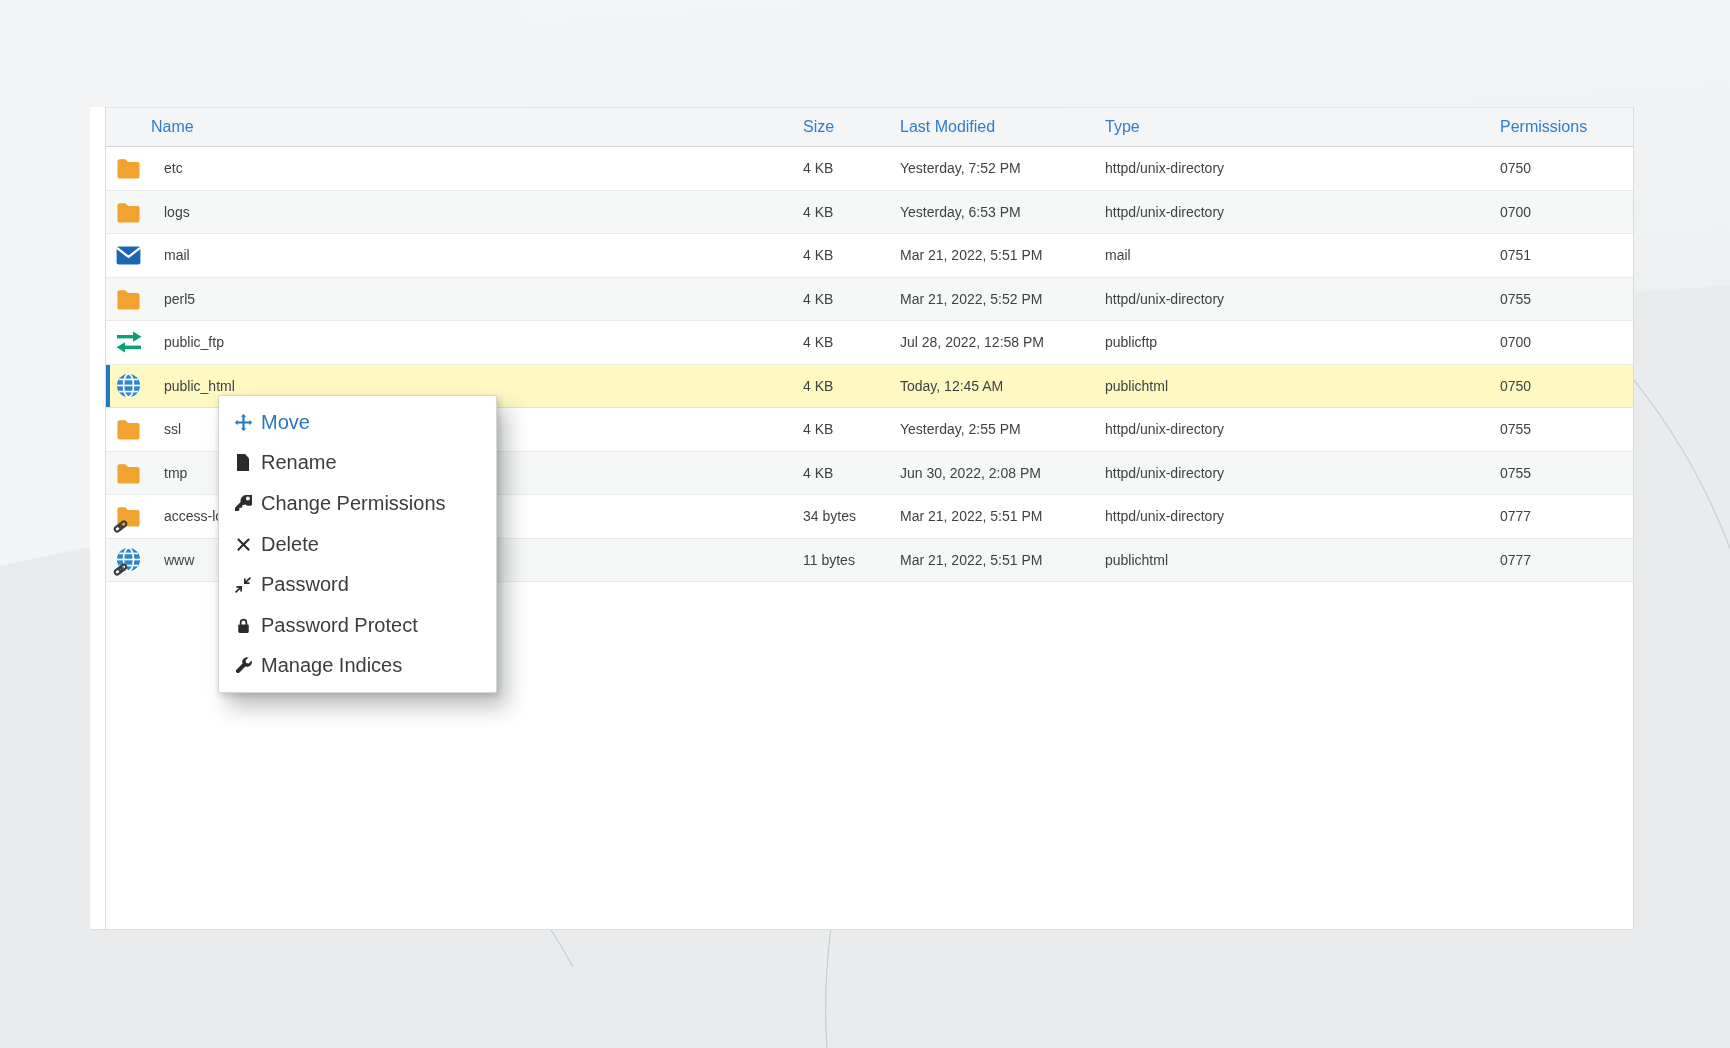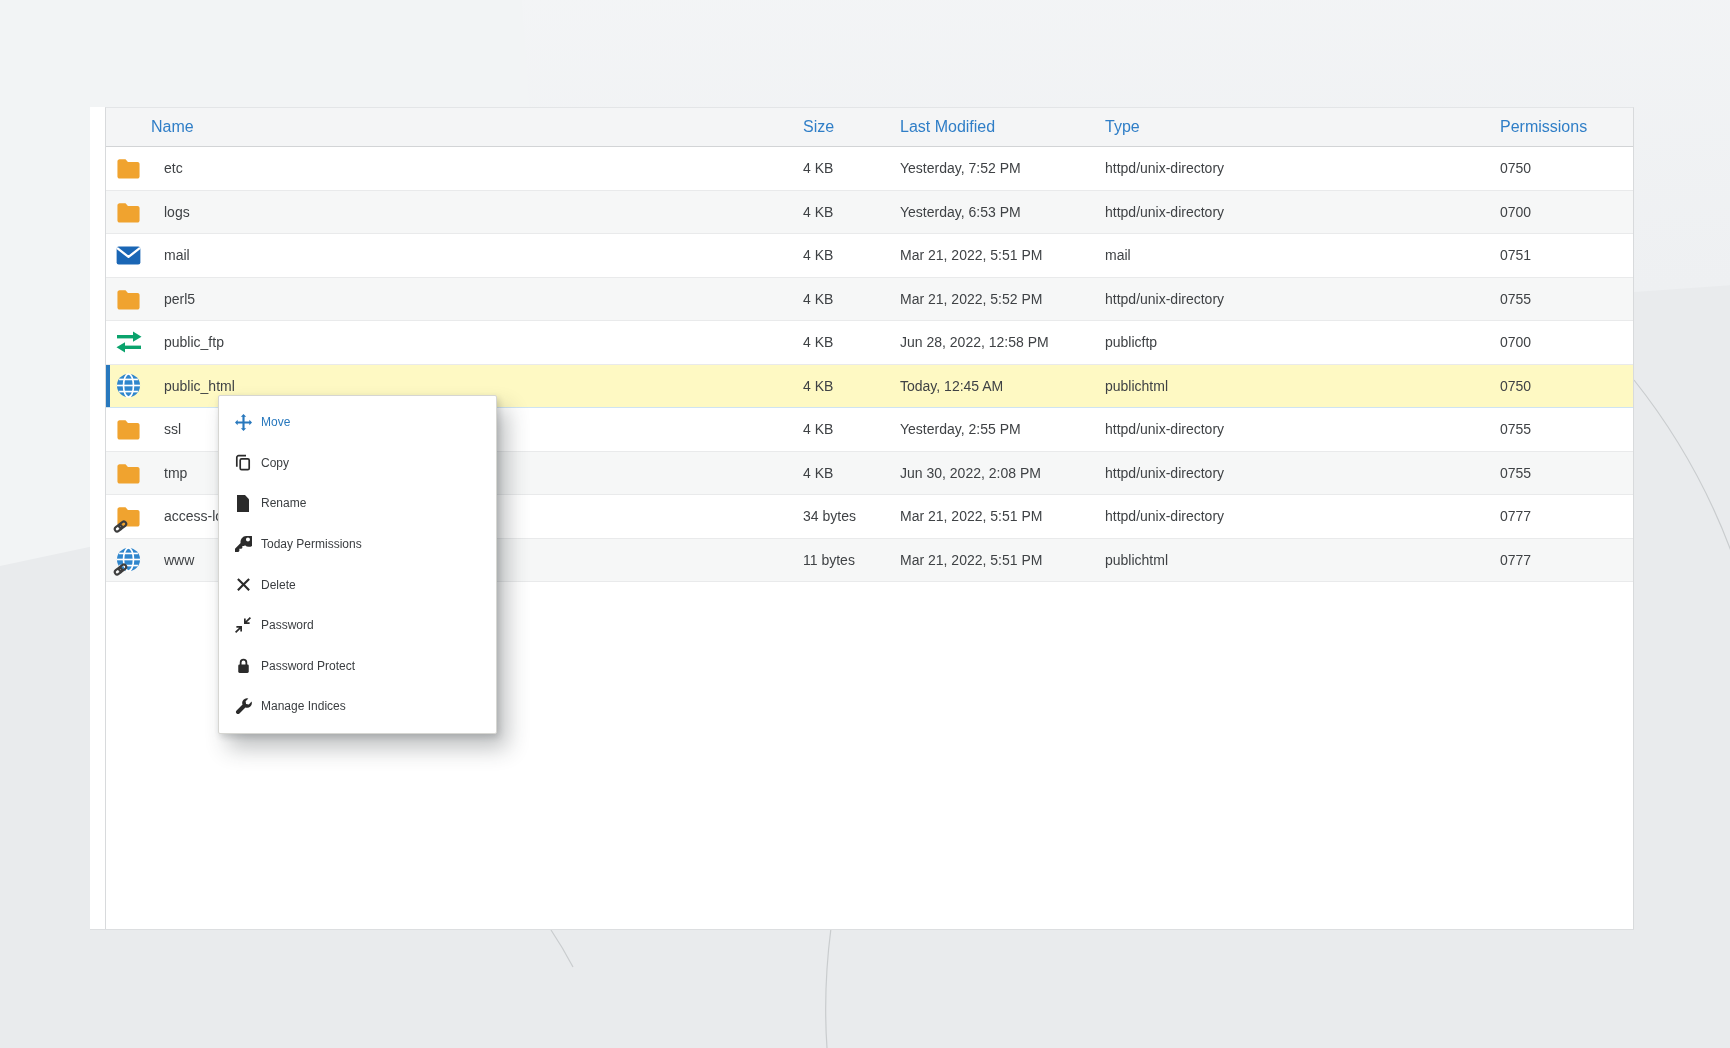--- a/index.html
+++ b/index.html
@@ -67,21 +67,21 @@
 
   
   .context-menu {
     position:absolute; left:218px; top:395px; width:279px; z-index:3;
     background:#ffffff; border:1px solid #d6d6d2; border-radius:2px;
     padding:6px 0;
     box-shadow:10px 14px 22px rgba(40,45,50,.30), 2px 3px 6px rgba(40,45,50,.18);
   }
   .menu-item {
     display:flex; align-items:center; height:40.6px; padding-left:15px;
-    font-size:12px; color:#3a3d40; cursor:pointer; white-space:nowrap;
+    font-size:20px; color:#3a3d40; cursor:pointer; white-space:nowrap;
   }
   .menu-item .mi-icon { width:18px; height:18px; margin-right:9px;
                         display:flex; align-items:center; justify-content:center; }
   .menu-item .mi-icon svg { display:block; }
   .menu-item.highlighted { color:#2878bd; }
 </style>
 </head>
 <body>
 
 <div class="bg-layer">
@@ -169,21 +169,21 @@
                   <rect x="1" y="4" width="17" height="3.4"></rect>
                   <path d="M17 0.6 L25.5 5.7 L17 10.8 z"></path>
                   <rect x="8" y="14.6" width="17" height="3.4"></rect>
                   <path d="M9 11.2 L0.5 16.3 L9 21.4 z"></path>
                 </g>
               </svg>
             </span>
             <span class="fname">public_ftp</span>
           </div>
           <div class="cellv cell-size">4 KB</div>
-          <div class="cellv cell-mod">Jun 28, 2022, 12:58 PM</div>
+          <div class="cellv cell-mod">Jul 28, 2022, 12:58 PM</div>
           <div class="cellv cell-type">publicftp</div>
           <div class="cellv cell-perm">0700</div>
         </div>
         <div class="row selected">
           <div class="name-cell">
             <span class="file-icon">
               <svg width="25" height="25" viewBox="0 0 26 26">
                 <circle cx="13" cy="13" r="12" fill="#2f86cd"></circle>
                 <g stroke="#ffffff" stroke-width="1.7" fill="none">
                   <ellipse cx="13" cy="13" rx="5.2" ry="12"></ellipse>
@@ -286,42 +286,33 @@
     <div class="menu-item highlighted">
       <span class="mi-icon">
         <svg width="17" height="17" viewBox="0 0 16 16" fill="#2878bd">
           <path d="M8 0 L10.5 2.5 H9 V7 H13.5 V5.5 L16 8 L13.5 10.5 V9 H9 V13.5 H10.5 L8 16 L5.5 13.5 H7 V9 H2.5 V10.5 L0 8 L2.5 5.5 V7 H7 V2.5 H5.5 Z"></path>
         </svg>
       </span>
       <span>Move</span>
     </div>
     <div class="menu-item">
       <span class="mi-icon">
-        <svg width="16" height="17" viewBox="0 0 16 16" fill="none" stroke="#2b2b2b" stroke-width="1.7">
-          <rect x="5.2" y="4.3" width="9" height="10.8" rx="1.4"></rect>
-          <path d="M11 1.2 H3.6 A1.8 1.8 0 0 0 1.8 3 V12.2"></path>
-        </svg>
-      </span>
-      <span>Copy</span>
-    </div>
-    <div class="menu-item">
-      <span class="mi-icon">
         <svg width="14" height="17" viewBox="0 0 14 17" fill="#2b2b2b">
           <path d="M1 0 h8 l4 4.2 V17 H1 Z"></path>
         </svg>
       </span>
       <span>Rename</span>
     </div>
     <div class="menu-item">
       <span class="mi-icon">
         <svg width="17" height="17" viewBox="0 0 16 16" fill="#2b2b2b">
           <path d="M10.6 0 A5.4 5.4 0 0 0 5.3 6.6 L0 11.9 V15 h3.1 l1-1 v-1.9 h1.9 l.9-.9 V9.5 h1.7 l.8-.8 A5.4 5.4 0 1 0 10.6 0 Z M12.2 5.2 a1.9 1.9 0 1 1 0-3.8 a1.9 1.9 0 0 1 0 3.8 Z"></path>
         </svg>
       </span>
-      <span>Today Permissions</span>
+      <span>Change Permissions</span>
     </div>
     <div class="menu-item">
       <span class="mi-icon">
         <svg width="15" height="15" viewBox="0 0 16 16" fill="#2b2b2b">
           <path d="M2.8 1.2 L8 6.4 L13.2 1.2 L14.8 2.8 L9.6 8 L14.8 13.2 L13.2 14.8 L8 9.6 L2.8 14.8 L1.2 13.2 L6.4 8 L1.2 2.8 Z"></path>
         </svg>
       </span>
       <span>Delete</span>
     </div>
     <div class="menu-item">

